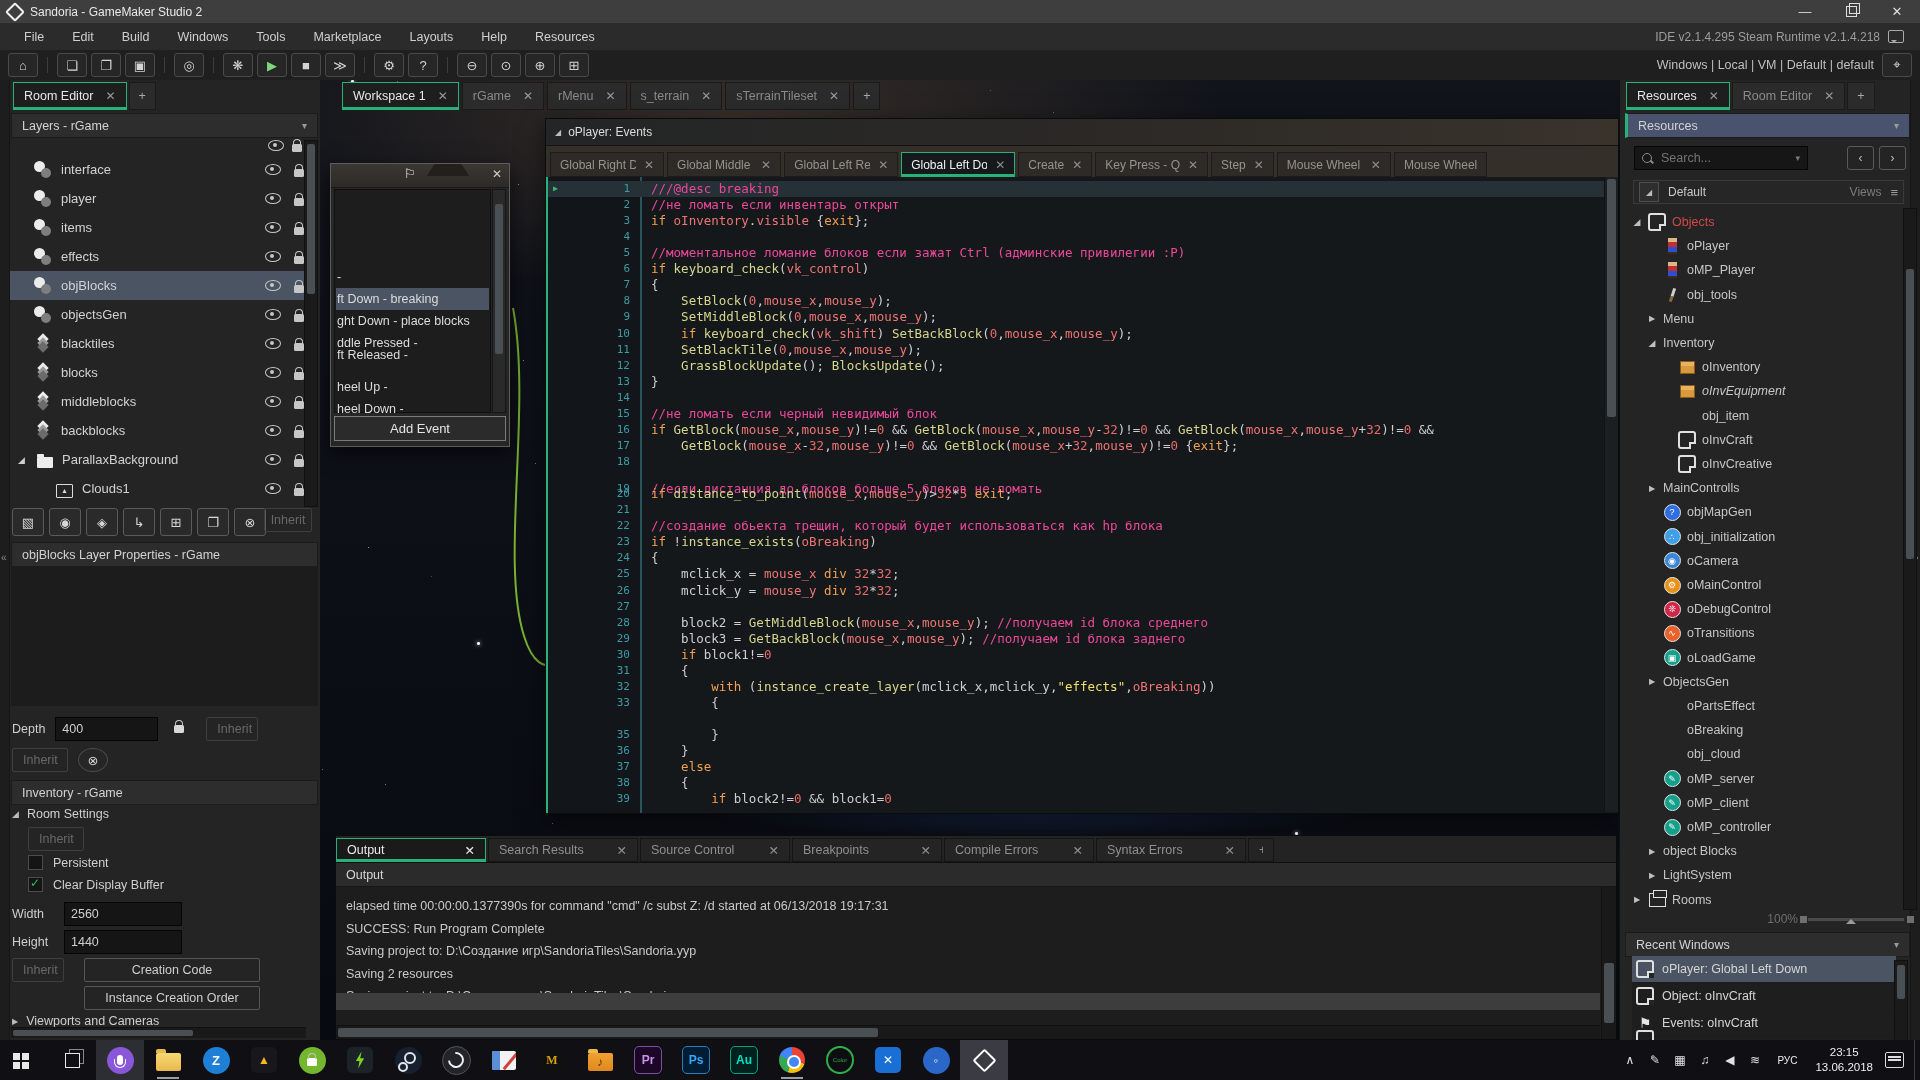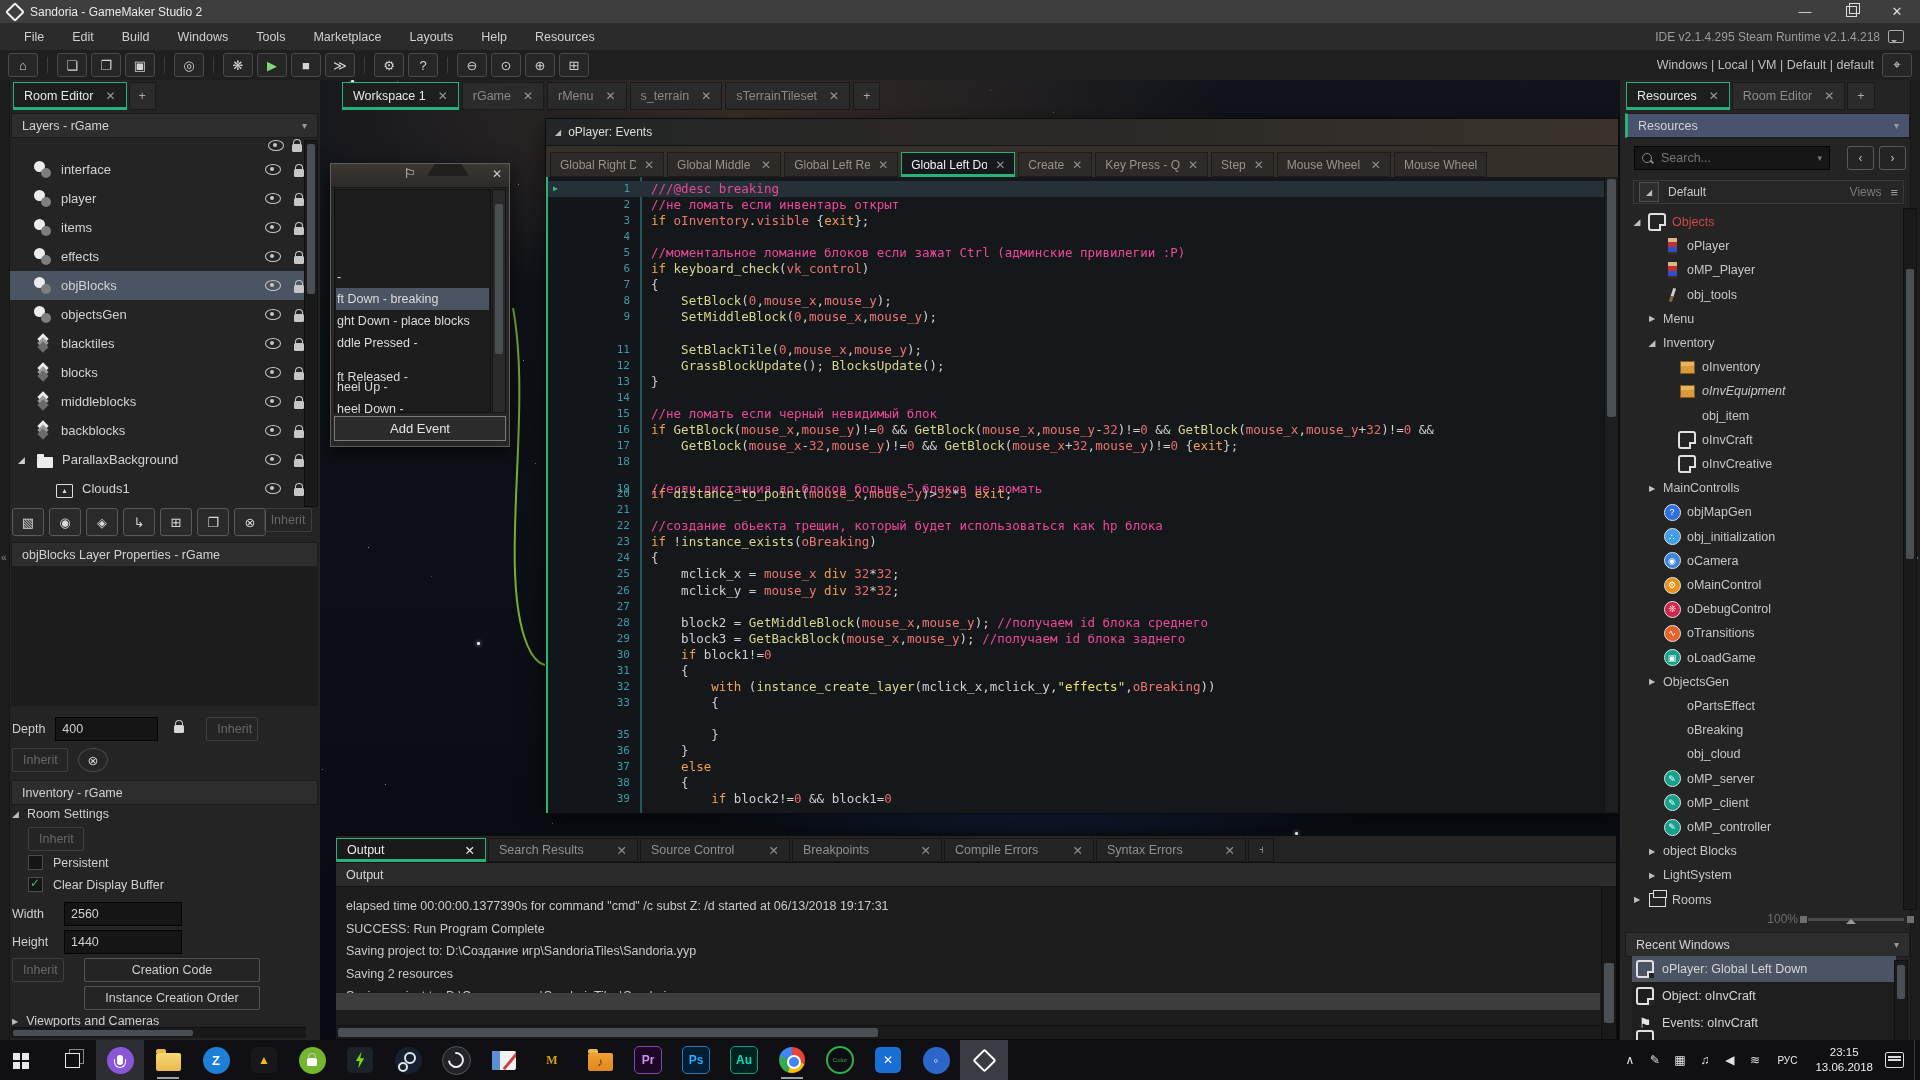--- a/index.html
+++ b/index.html
@@ -105,21 +105,21 @@
   .owtab .lbl{flex:1;white-space:nowrap;overflow:hidden}
   .owtab.active{background:#1a1a1a;color:#e9e9e9;border-color:#27b27a;box-shadow:inset 0 -2px 0 #27b27a}
   .owtab.add{width:26px;justify-content:center}
   .ow-head{height:23px;background:#2b2b2b;border-top:1px solid #0f0f0f;border-bottom:1px solid #151515;display:flex;align-items:center;padding-left:10px;color:#d6d6d6;font-size:12.5px}
   .ow-log{position:absolute;left:0;top:51px;right:16px;bottom:28px;overflow:hidden}
   .logline{position:absolute;left:10px;right:0;height:22px;display:flex;align-items:center;font-size:12.5px;color:#c9c9c9;white-space:nowrap}
   .ow-sel{position:absolute;left:0;right:16px;height:17px;background:#3d3d3d}
   .ow-hsb{position:absolute;left:0;right:16px;bottom:0;height:13px;background:#191919;border-top:1px solid #101010}
   .ow-vsb{position:absolute;right:0;top:51px;bottom:0;width:14px;background:#191919;border-left:1px solid #101010}
   
-  .search-box{position:absolute;left:14px;top:66px;width:196px;height:24px;background:#161616;border:1px solid #060606;display:flex;align-items:center;gap:7px;padding:0 7px;color:#7b7b7b;box-sizing:border-box}
+  .search-box{position:absolute;left:14px;top:66px;width:174px;height:24px;background:#161616;border:1px solid #060606;display:flex;align-items:center;gap:7px;padding:0 7px;color:#7b7b7b;box-sizing:border-box}
   .ic-search{width:8px;height:8px;border:1.5px solid #8a8a8a;border-radius:50%;position:relative;flex:0 0 auto}
   .ic-search::after{content:"";position:absolute;left:7px;top:7px;width:4px;height:1.5px;background:#8a8a8a;transform:rotate(45deg)}
   .navbtn{position:absolute;top:66px;width:27px;height:24px;border:1px solid #5a5a5a;border-radius:3px;display:flex;align-items:center;justify-content:center;color:#c0c0c0;font-size:12px;box-sizing:border-box}
   .def-row{position:absolute;left:13px;right:16px;top:100px;height:24px;background:#262626;border:1px solid #3a3a3a;display:flex;align-items:center;gap:9px;padding:0 5px;box-sizing:border-box}
   .cbtn{width:18px;height:18px;border:1px solid #4e4e4e;background:#2e2e2e;display:flex;align-items:center;justify-content:center;font-size:8px;color:#bbb}
   .views{margin-left:auto;color:#7b7b7b}
   .trow{position:absolute;left:8px;right:20px;height:24px;display:flex;align-items:center;gap:6px;font-size:12.5px;color:#c6c6c6}
   .tarw{width:10px;font-size:9px;color:#c0c0c0;flex:0 0 auto;text-align:center}
   .tic{width:18px;height:18px;display:flex;align-items:center;justify-content:center;flex:0 0 auto;position:relative}
   .circ{width:17px;height:17px;border-radius:50%;border:1.5px solid #e4e4e4;color:#fff;display:flex;align-items:center;justify-content:center;font-size:9px;box-sizing:border-box}
@@ -542,21 +542,21 @@
       <div class="pp-bar">
         <span class="notch"></span>
         <span class="flag">⚐</span>
         <span class="x">✕</span>
       </div>
       <div class="pp-list" id="pp-list">
           <div class="pp-item" style="top: 76px;">-</div>
           <div class="pp-item sel" style="top: 98px;">ft Down - breaking</div>
           <div class="pp-item" style="top: 120px;">ght Down - place blocks</div>
           <div class="pp-item" style="top: 142px;">ddle Pressed -</div>
-          <div class="pp-item" style="top: 176px; text-align: right;">ft Released -</div>
+          <div class="pp-item" style="top: 154px; text-align: right;">ft Released -</div>
           <div class="pp-item" style="top: 186px;">heel Up -</div>
           <div class="pp-item" style="top: 208px;">heel Down -</div>
         </div>
       <div class="pp-sb">
           <div class="sbthumb" style="top:14px;height:150px"></div>
         </div>
       <div class="pp-add">Add Event</div>
     </div>
 
     <div id="code-win">
@@ -632,20 +632,24 @@
             <div class="ln">7</div>
             <div class="ctext">{</div>
           </div>
           <div class="cline" style="top: 116.42px;">
             <div class="ln">8</div>
             <div class="ctext">    <span class="tok-f">SetBlock</span>(<span class="tok-n">0</span>,<span class="tok-b">mouse_x</span>,<span class="tok-b">mouse_y</span>);</div>
           </div>
           <div class="cline" style="top: 132.48px;">
             <div class="ln">9</div>
             <div class="ctext">    <span class="tok-f">SetMiddleBlock</span>(<span class="tok-n">0</span>,<span class="tok-b">mouse_x</span>,<span class="tok-b">mouse_y</span>);</div>
+          </div>
+          <div class="cline" style="top: 148.54px;">
+            <div class="ln">10</div>
+            <div class="ctext">    <span class="tok-k">if</span> <span class="tok-f">keyboard_check</span>(<span class="tok-b">vk_shift</span>) <span class="tok-f">SetBackBlock</span>(<span class="tok-n">0</span>,<span class="tok-b">mouse_x</span>,<span class="tok-b">mouse_y</span>);</div>
           </div>
           <div class="cline" style="top: 164.6px;">
             <div class="ln">11</div>
             <div class="ctext">    <span class="tok-f">SetBlackTile</span>(<span class="tok-n">0</span>,<span class="tok-b">mouse_x</span>,<span class="tok-b">mouse_y</span>);</div>
           </div>
           <div class="cline" style="top: 180.66px;">
             <div class="ln">12</div>
             <div class="ctext">    <span class="tok-f">GrassBlockUpdate</span>(); <span class="tok-f">BlocksUpdate</span>();</div>
           </div>
           <div class="cline" style="top: 196.72px;">

